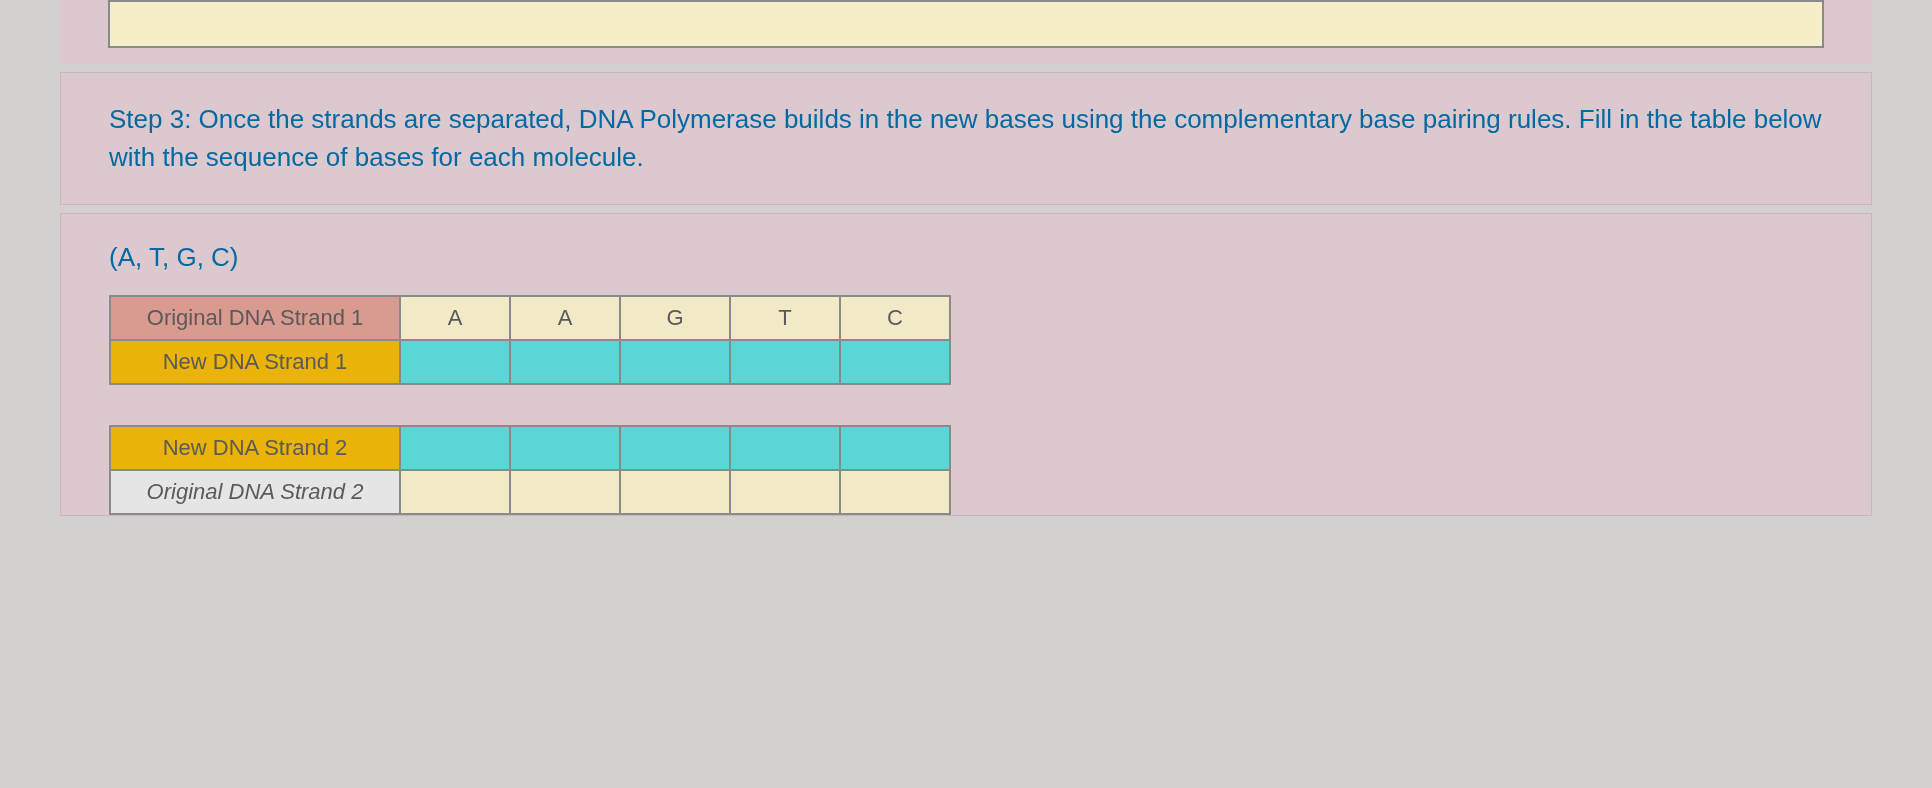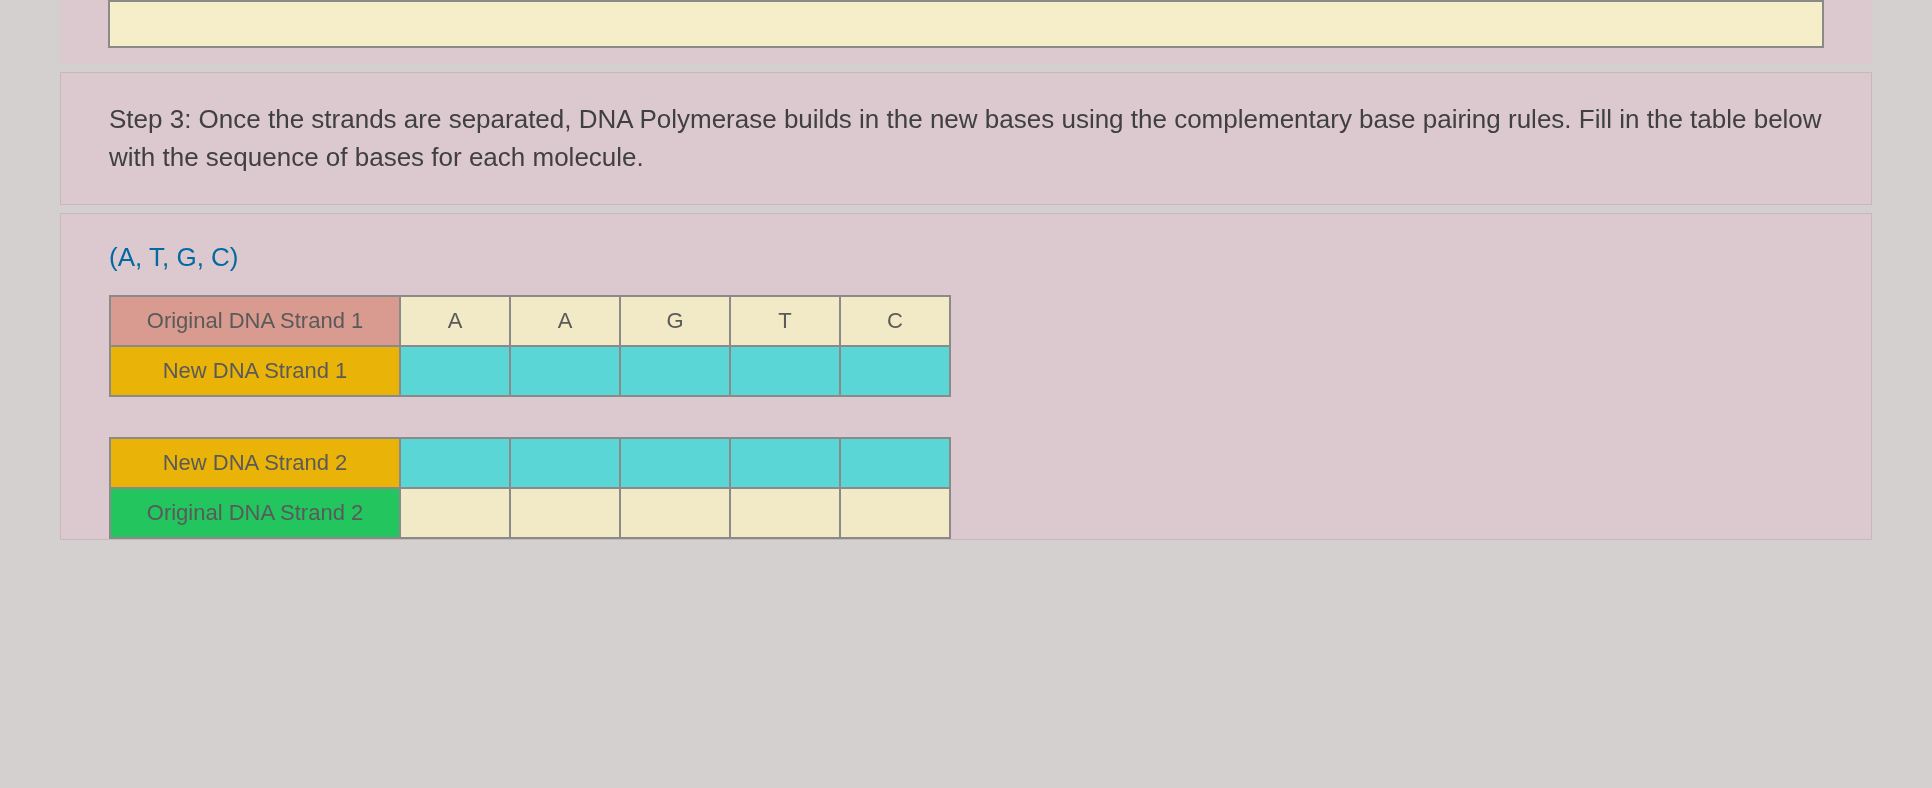--- a/index.html
+++ b/index.html
@@ -19,50 +19,50 @@
     margin: 8px 0;
     padding: 28px 48px;
   }
   .yellow-box {
     background: #f5eec8;
     border: 2px solid #8a8a8a;
     height: 48px;
     margin: 0 48px 10px 48px;
   }
   .instructions {
-    color: #404040;
+    color: #0369a1;
     font-size: 26px;
     line-height: 1.45;
   }
   .hint {
     color: #0369a1;
     font-size: 26px;
     margin-bottom: 22px;
   }
   table.dna {
     border-collapse: collapse;
     margin-bottom: 40px;
   }
   table.dna td {
     border: 2px solid #8a8a8a;
-    height: 50px;
+    height: 36px;
     font-size: 22px;
     color: #5a5a5a;
-    padding: 0 10px;
+    padding: 8px 10px;
     text-align: center;
     vertical-align: middle;
   }
   td.label-col { width: 290px; text-align: left; padding-left: 14px; }
   td.base-col { width: 110px; }
   .row-salmon td.label-col { background: #d99a8f; }
   .row-salmon td.base-col { background: #f2e9c6; }
   .row-cyan td { background: #5ad6d6; }
   .row-cyan td.label-col { background: #eab308; }
   .row-cyan td.base-col { background: #5ad6d6; }
-  .row-yellow td.label-col { background: #22c55e; }
+  .row-yellow td.label-col { background: #e5e5e5; font-style: italic; }
   .row-yellow td.base-col { background: #f2e9c6; }
   .top-region {
     background: #dcc9d0;
     padding-top: 0;
     margin-top: 0;
   }
 </style>
 </head>
 <body>
 

